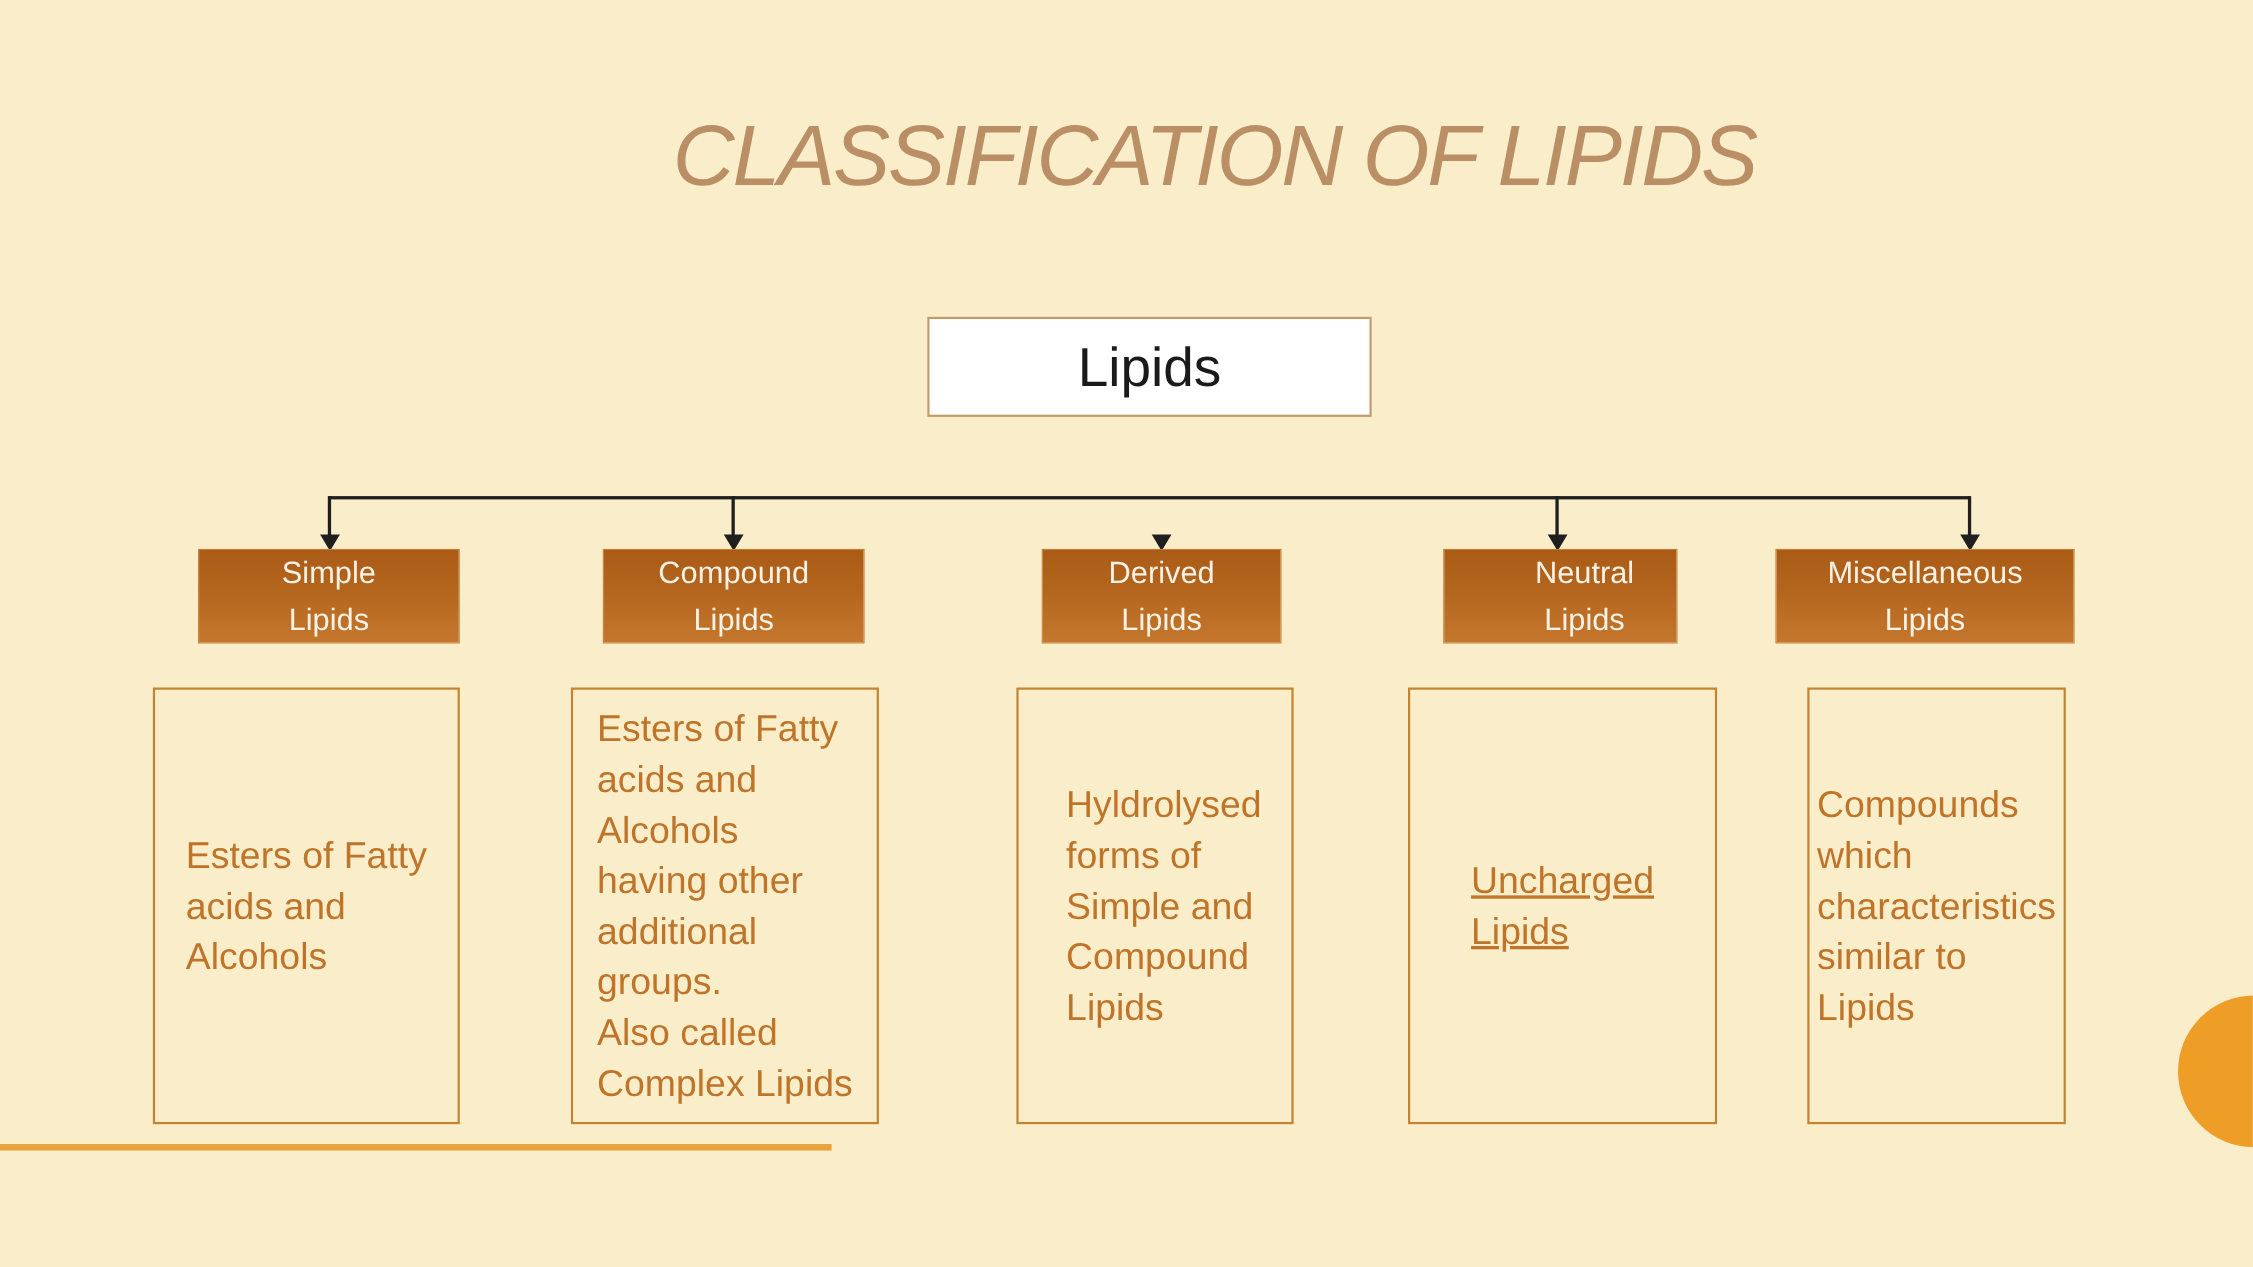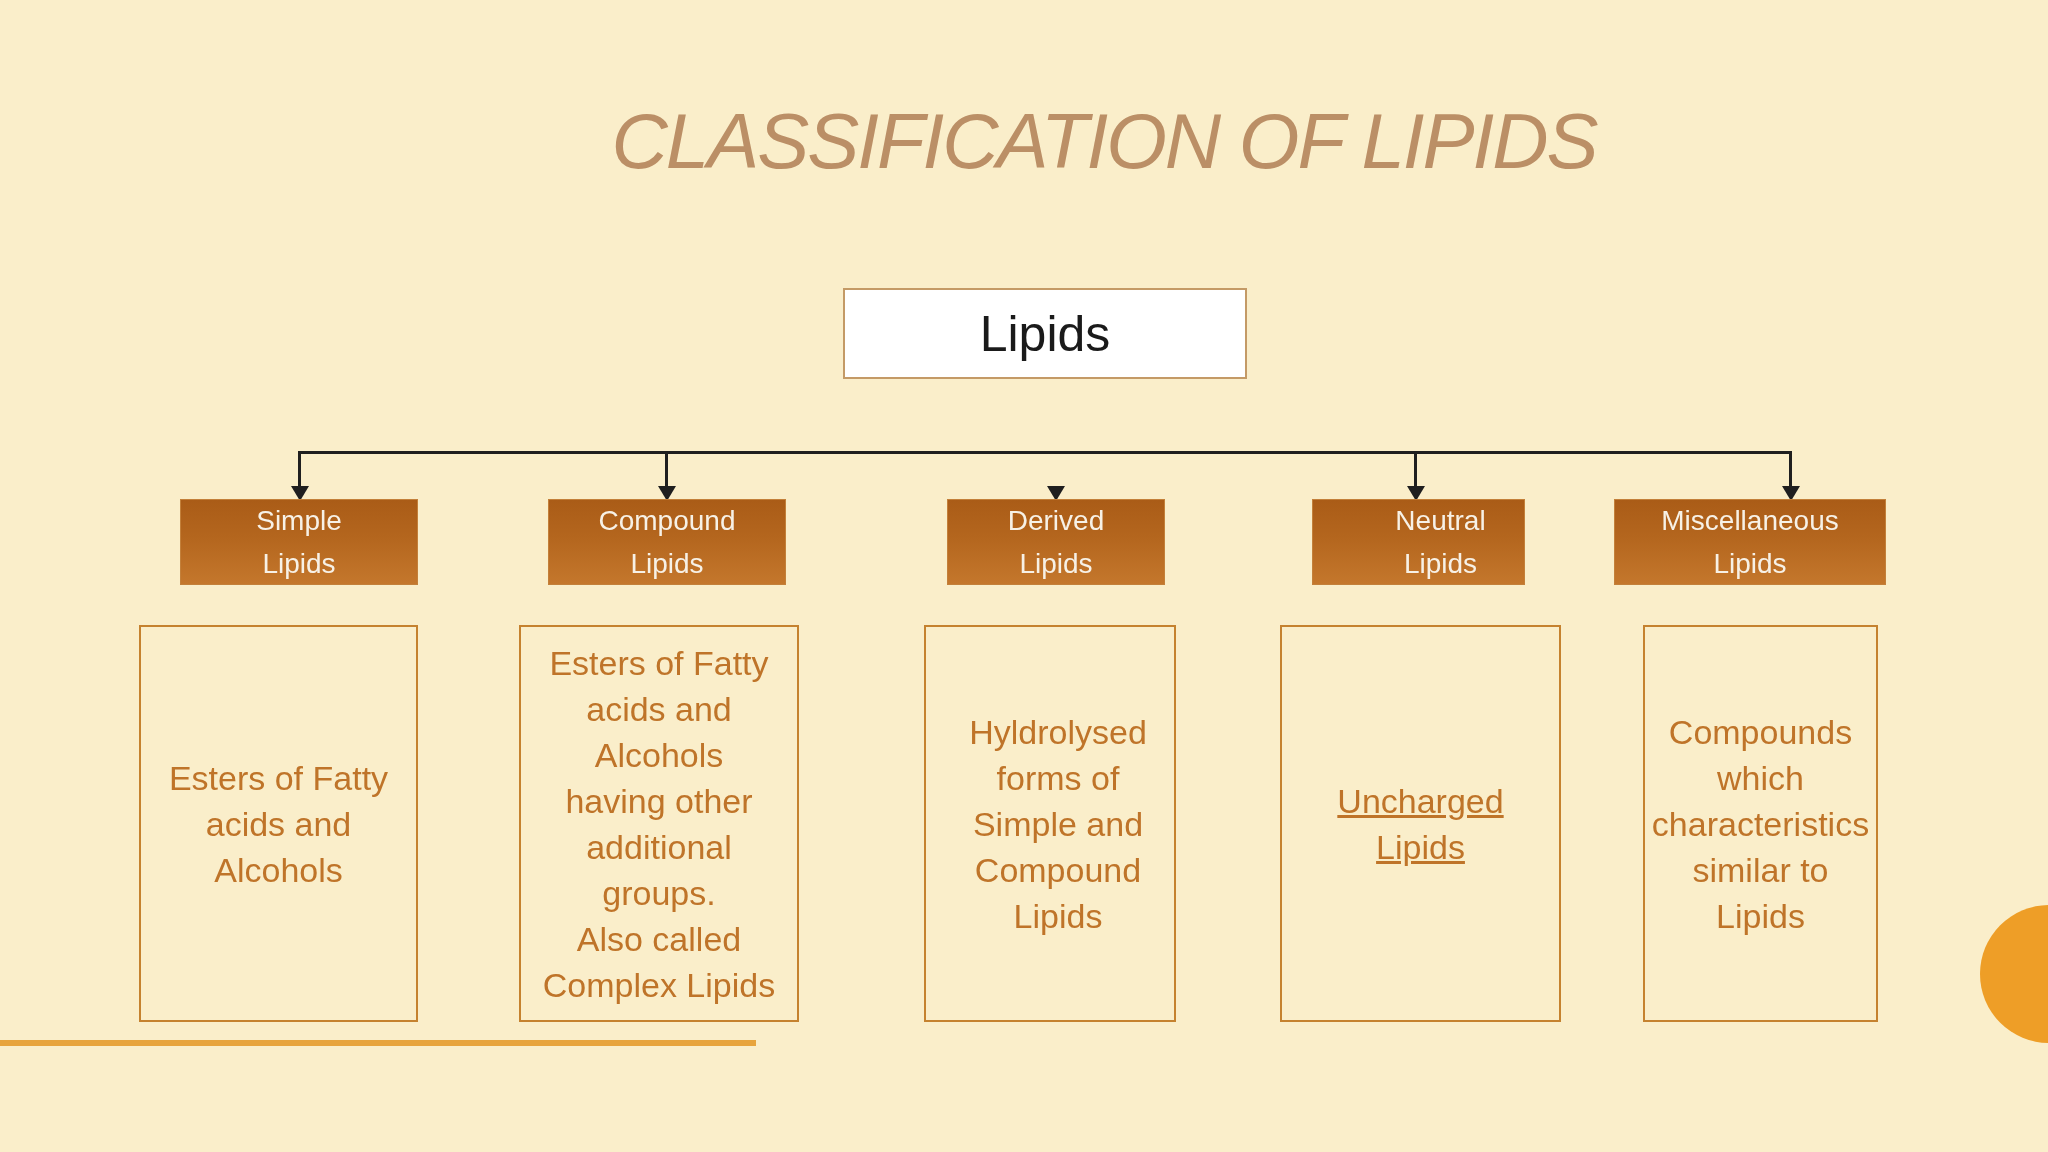--- a/index.html
+++ b/index.html
@@ -84,21 +84,21 @@
   .hdr.c3{left:935px;width:218px;margin-left:12px;}
   .hdr.c4{left:1312px;width:213px;padding-left:44px;}
   .hdr.c5{left:1614px;width:272px;}
 
   .desc{
     position:absolute;top:625px;height:397px;
     border:2px solid var(--desc-border);
     color:var(--desc-text);
     font-size:34px;line-height:46px;
     display:flex;align-items:center;justify-content:center;
-    text-align:center;white-space:pre-line;
+    white-space:pre-line;
   }
   .desc.c1{left:139px;width:279px;}
   .desc.c2{left:519px;width:280px;}
   .desc.c3{left:924px;width:252px;padding-left:16px;}
   .desc.c4{left:1280px;width:281px;text-decoration:underline;}
   .desc.c5{left:1643px;width:235px;}
 
   .accent-bar{
     position:absolute;left:0;top:1040px;width:756px;height:6px;
     background:var(--accent-bar);

